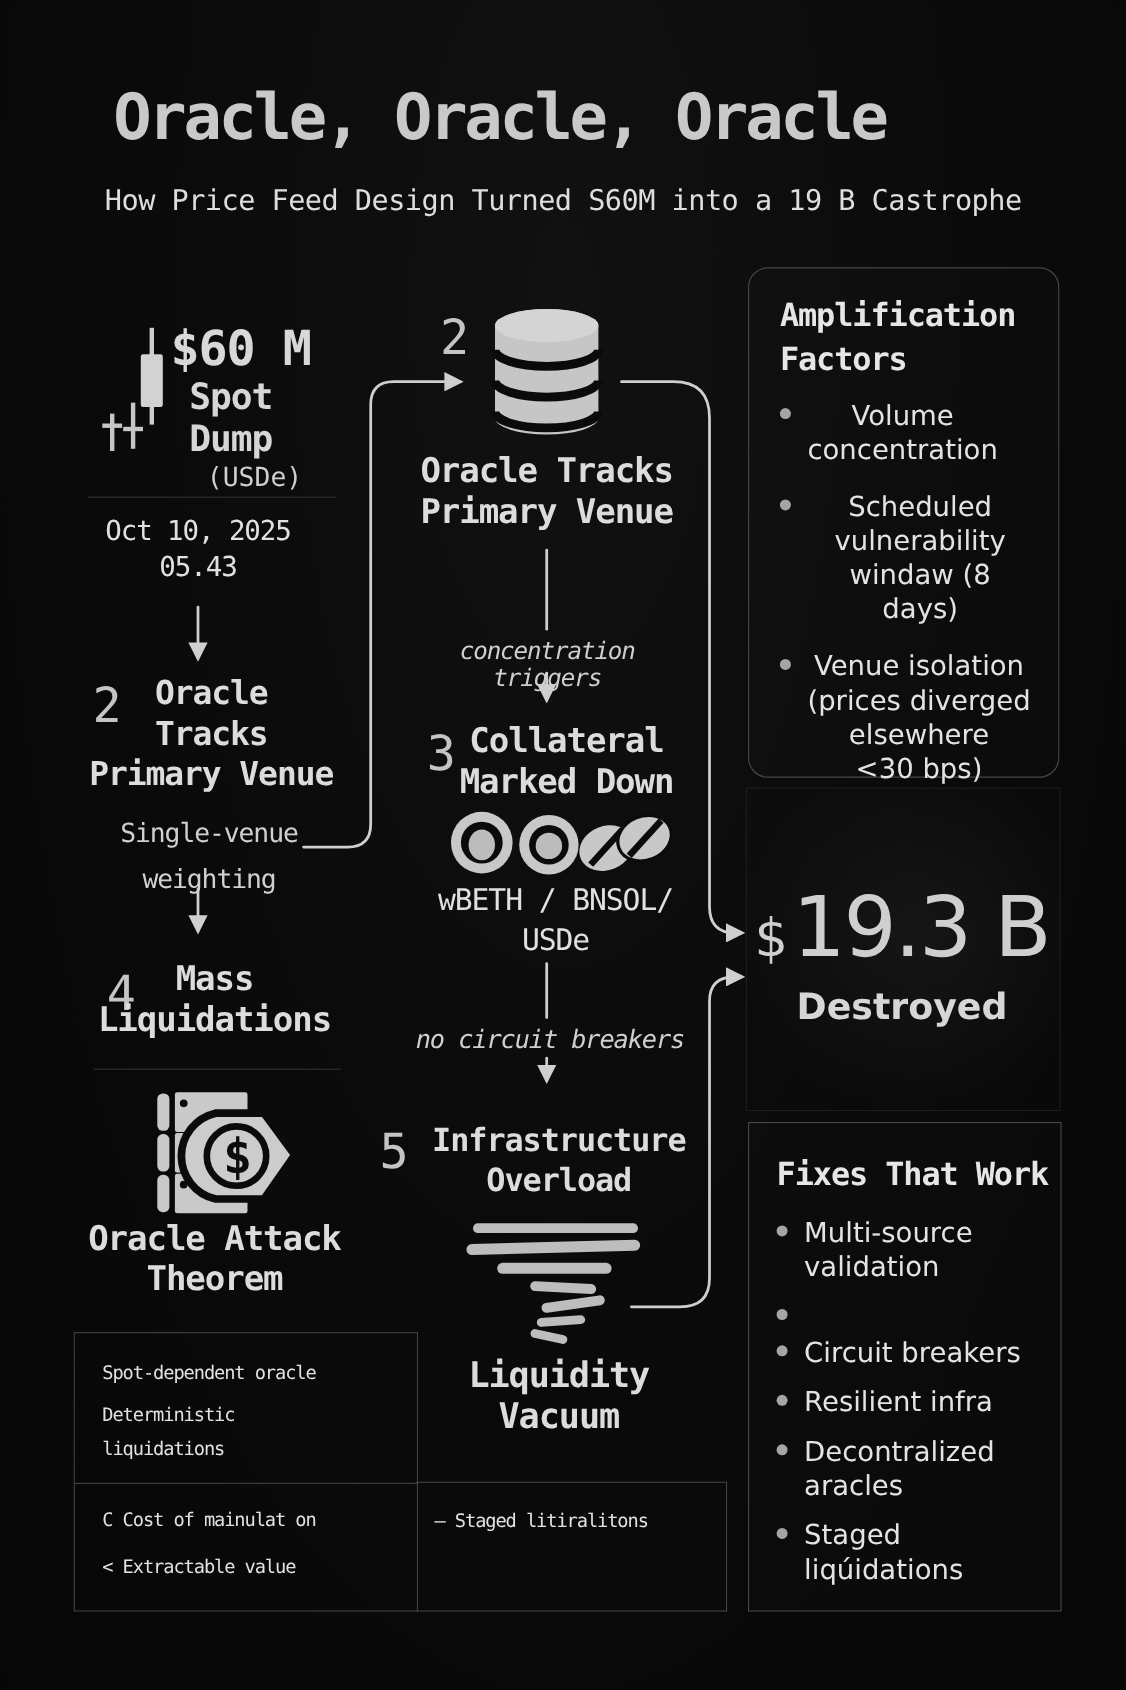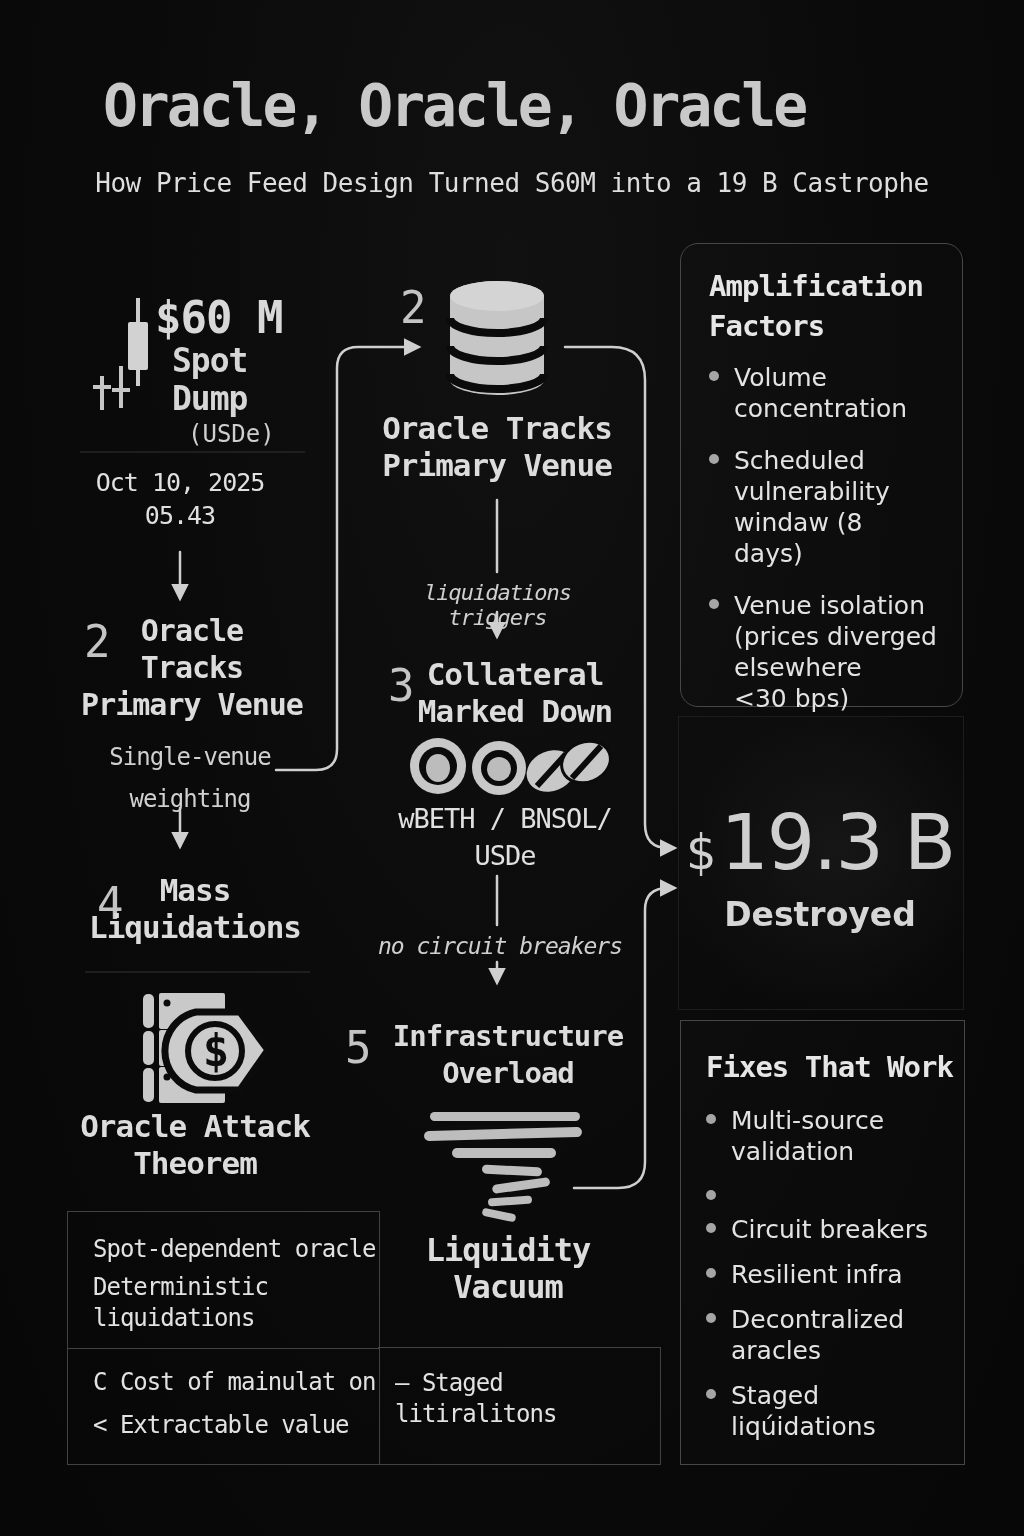--- a/index.html
+++ b/index.html
@@ -16,27 +16,27 @@
          letter-spacing:-3px;color:#c9c9c9;}
   .subtitle{top:168px;left:0;width:1024px;text-align:center;font-size:26px;
             letter-spacing:-0.5px;color:#dedede;}
   .bignum{font-size:44px;color:#c4c4c4;}
   .steptitle{font-size:30px;font-weight:bold;letter-spacing:-1px;line-height:37px;color:#dcdcdc;}
   .note{font-size:24px;line-height:42px;color:#d0d0d0;letter-spacing:-1px;}
   .inote{font-size:22px;font-style:italic;color:#cfcfcf;letter-spacing:-1px;}
   .money-big{font-size:44px;font-weight:bold;color:#d8d8d8;letter-spacing:-1px;}
   .panelbox{border:1px solid #474747;background:rgba(255,255,255,0.012);}
   .smallbox{border:1px solid #424242;}
-  .boxtext{font-size:24px;color:#e2e2e2;letter-spacing:-1px;line-height:31px;}
+  .boxtext{font-size:17px;color:#e2e2e2;letter-spacing:-1px;line-height:31px;}
   .bullets .bullet{display:flex;gap:15px;}
   .dot{width:10px;height:10px;border-radius:50%;background:#a5a5a5;flex:0 0 auto;margin-top:9px;}
   .btxt{font-family:"DejaVu Sans","Liberation Sans",sans-serif;font-size:25px;line-height:31px;
         color:#e3e3e3;white-space:pre-line;}
   .boxheader{font-size:29px;font-weight:bold;letter-spacing:-1px;line-height:40px;color:#e6e6e6;}
-  .amp .bullet{margin-bottom:21px;}
+  .amp .bullet{margin-bottom:21px;text-align:center;}
   .fix .bullet{margin-bottom:14px;}
   .destroyed-row{display:flex;align-items:baseline;justify-content:center;gap:4px;
                  font-family:"DejaVu Sans","Liberation Sans",sans-serif;color:#cfcfcf;}
   .cur{font-size:48px;}
   .amt{font-size:76px;letter-spacing:-2px;}
   .destroyed-label{font-family:"DejaVu Sans","Liberation Sans",sans-serif;font-size:33px;
                    font-weight:bold;color:#d6d6d6;text-align:center;margin-top:8px;}
   .faintpanel{border:1px solid #1d1d1d;
               background:radial-gradient(ellipse at 55% 45%, #161616 0%, rgba(10,10,10,0) 75%);}
 </style>
@@ -171,21 +171,21 @@
     <div class="abs boxtext" style="left:25px;top:198px;">&lt; Extractable value</div>
   </div>
 
   <div class="abs smallbox" style="left:378px;top:1347px;width:282px;height:116px;border-left:none;">
     <div class="abs boxtext" style="left:17px;top:20px;">– Staged litiralitons</div>
   </div>
 
   <div class="abs bignum" style="left:400px;top:282px;">2</div>
   <div class="abs pre ctr steptitle" style="left:357px;top:410px;width:280px;font-size:31px;">Oracle Tracks
 Primary Venue</div>
-  <div class="abs ctr inote" style="left:370px;top:580px;width:255px;">liquidations triggers</div>
+  <div class="abs ctr inote" style="left:370px;top:580px;width:255px;">concentration triggers</div>
 
   <div class="abs bignum" style="left:388px;top:660px;">3</div>
   <div class="abs pre ctr steptitle" style="left:390px;top:656px;width:250px;font-size:31px;">Collateral
 Marked Down</div>
   <div class="abs pre ctr" style="left:380px;top:800px;width:250px;font-size:27px;line-height:37px;letter-spacing:-1px;color:#e0e0e0;">wBETH / BNSOL/
 USDe</div>
   <div class="abs ctr inote" style="left:375px;top:933px;width:250px;font-size:23px;">no circuit breakers</div>
 
   <div class="abs bignum" style="left:345px;top:1022px;">5</div>
   <div class="abs pre ctr steptitle" style="left:378px;top:1018px;width:260px;font-size:29px;">Infrastructure

